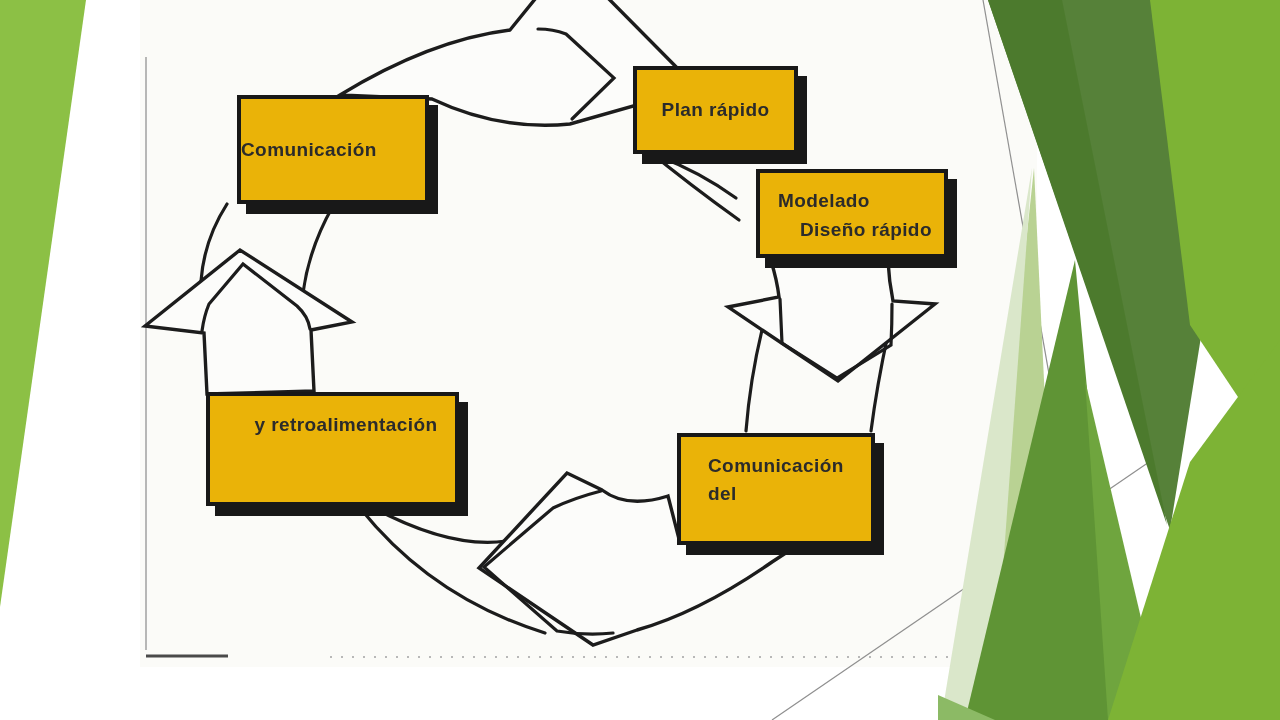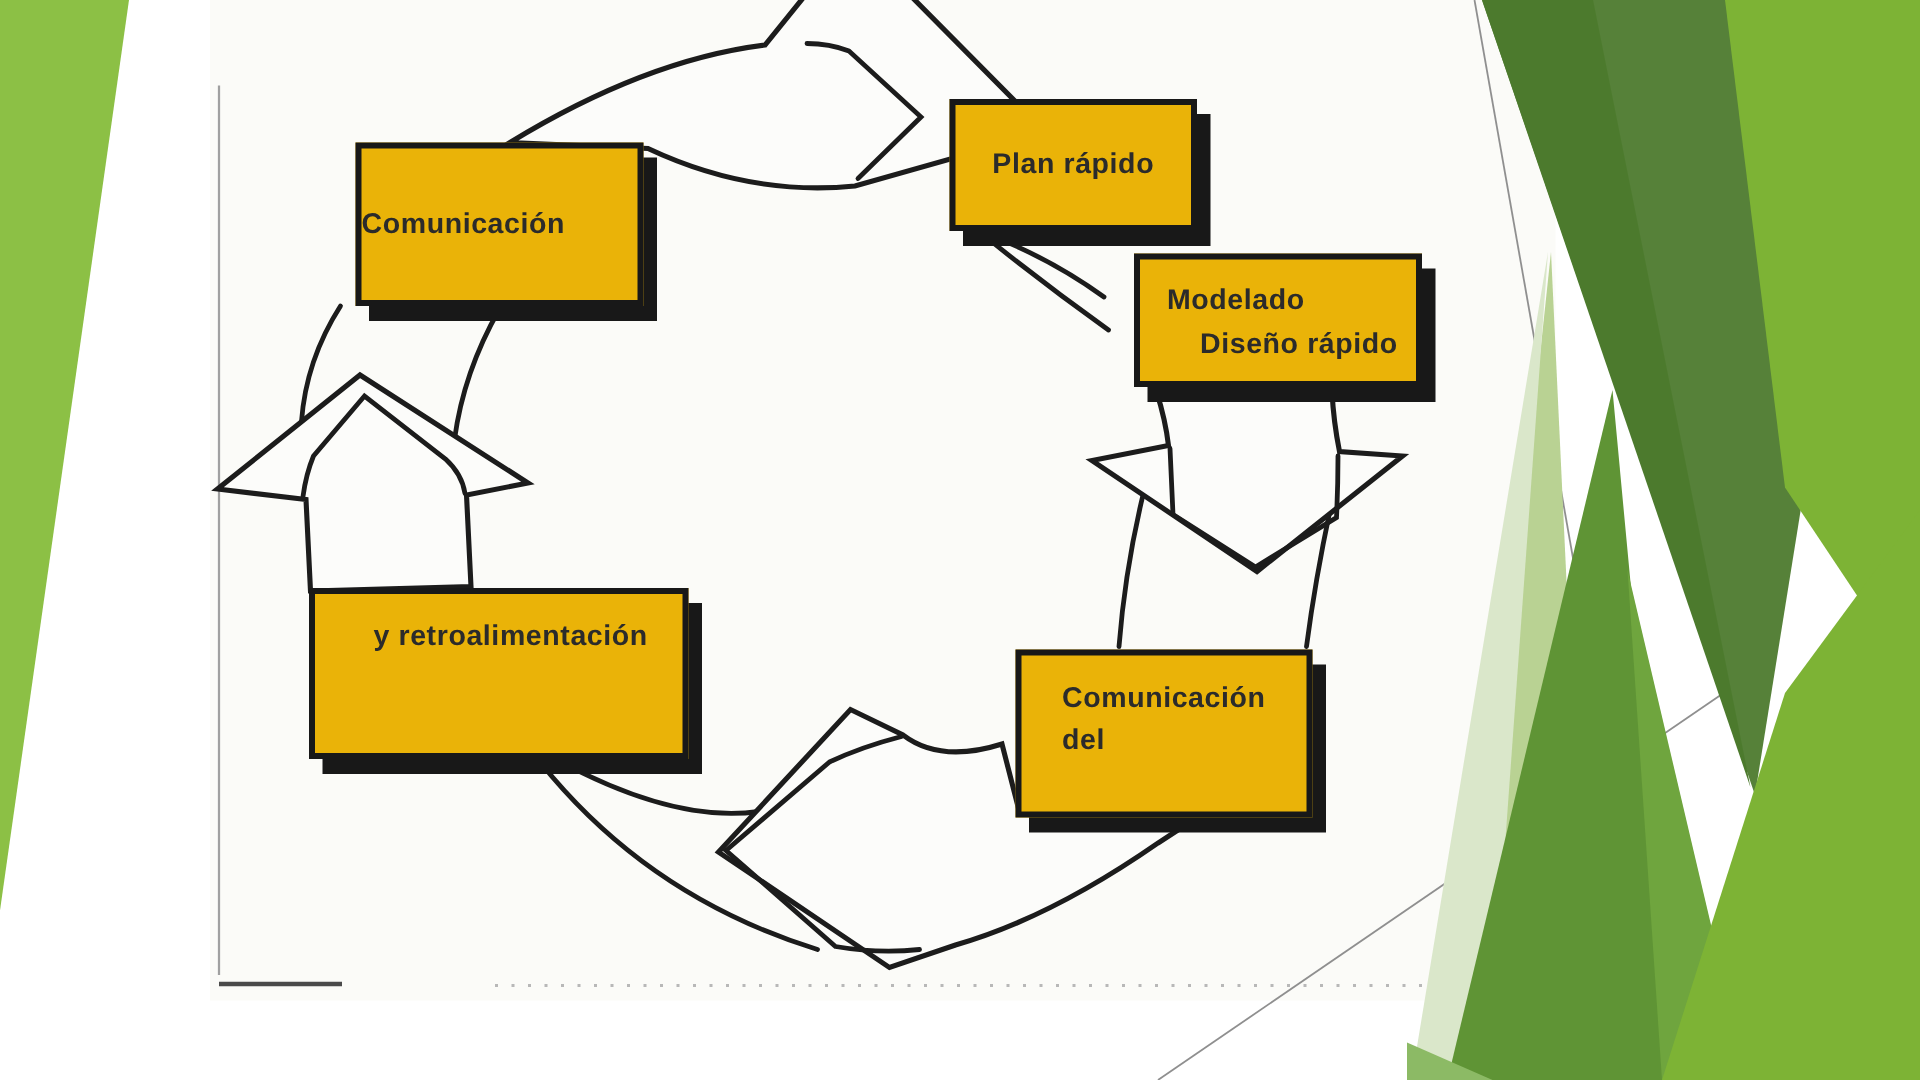--- a/index.html
+++ b/index.html
@@ -26,21 +26,21 @@
   .b-comunicacion{left:237px;top:95px;width:192px;height:109px;
     display:flex;align-items:center;justify-content:flex-start;}
   .b-plan{left:633px;top:66px;width:165px;height:88px;
     display:flex;align-items:center;justify-content:center;}
   .b-modelado{left:756px;top:169px;width:192px;height:89px;padding:13px 0 0 18px;}
   .b-modelado .ln.ind1{margin-left:22px;}
   .b-construccion{left:677px;top:433px;width:198px;height:112px;padding:15px 0 0 27px;}
   .b-construccion .ln{line-height:28px;}
   .b-desarrollo{left:206px;top:392px;width:253px;height:114px;padding:14px 0 0 15px;}
   .b-desarrollo .ln.ind1{margin-left:13px;}
-  .b-desarrollo .ln.ind2{margin-left:24px;}
+  .b-desarrollo .ln.ind2{margin-left:12px;text-align:center;}
 </style>
 </head>
 <body>
 
 <div id="stage">
 
   <svg id="diagram-svg" width="1280" height="720" viewBox="0 0 1280 720">
 
     <rect x="140" y="0" width="897" height="667" fill="#FBFBF8"></rect>
 

